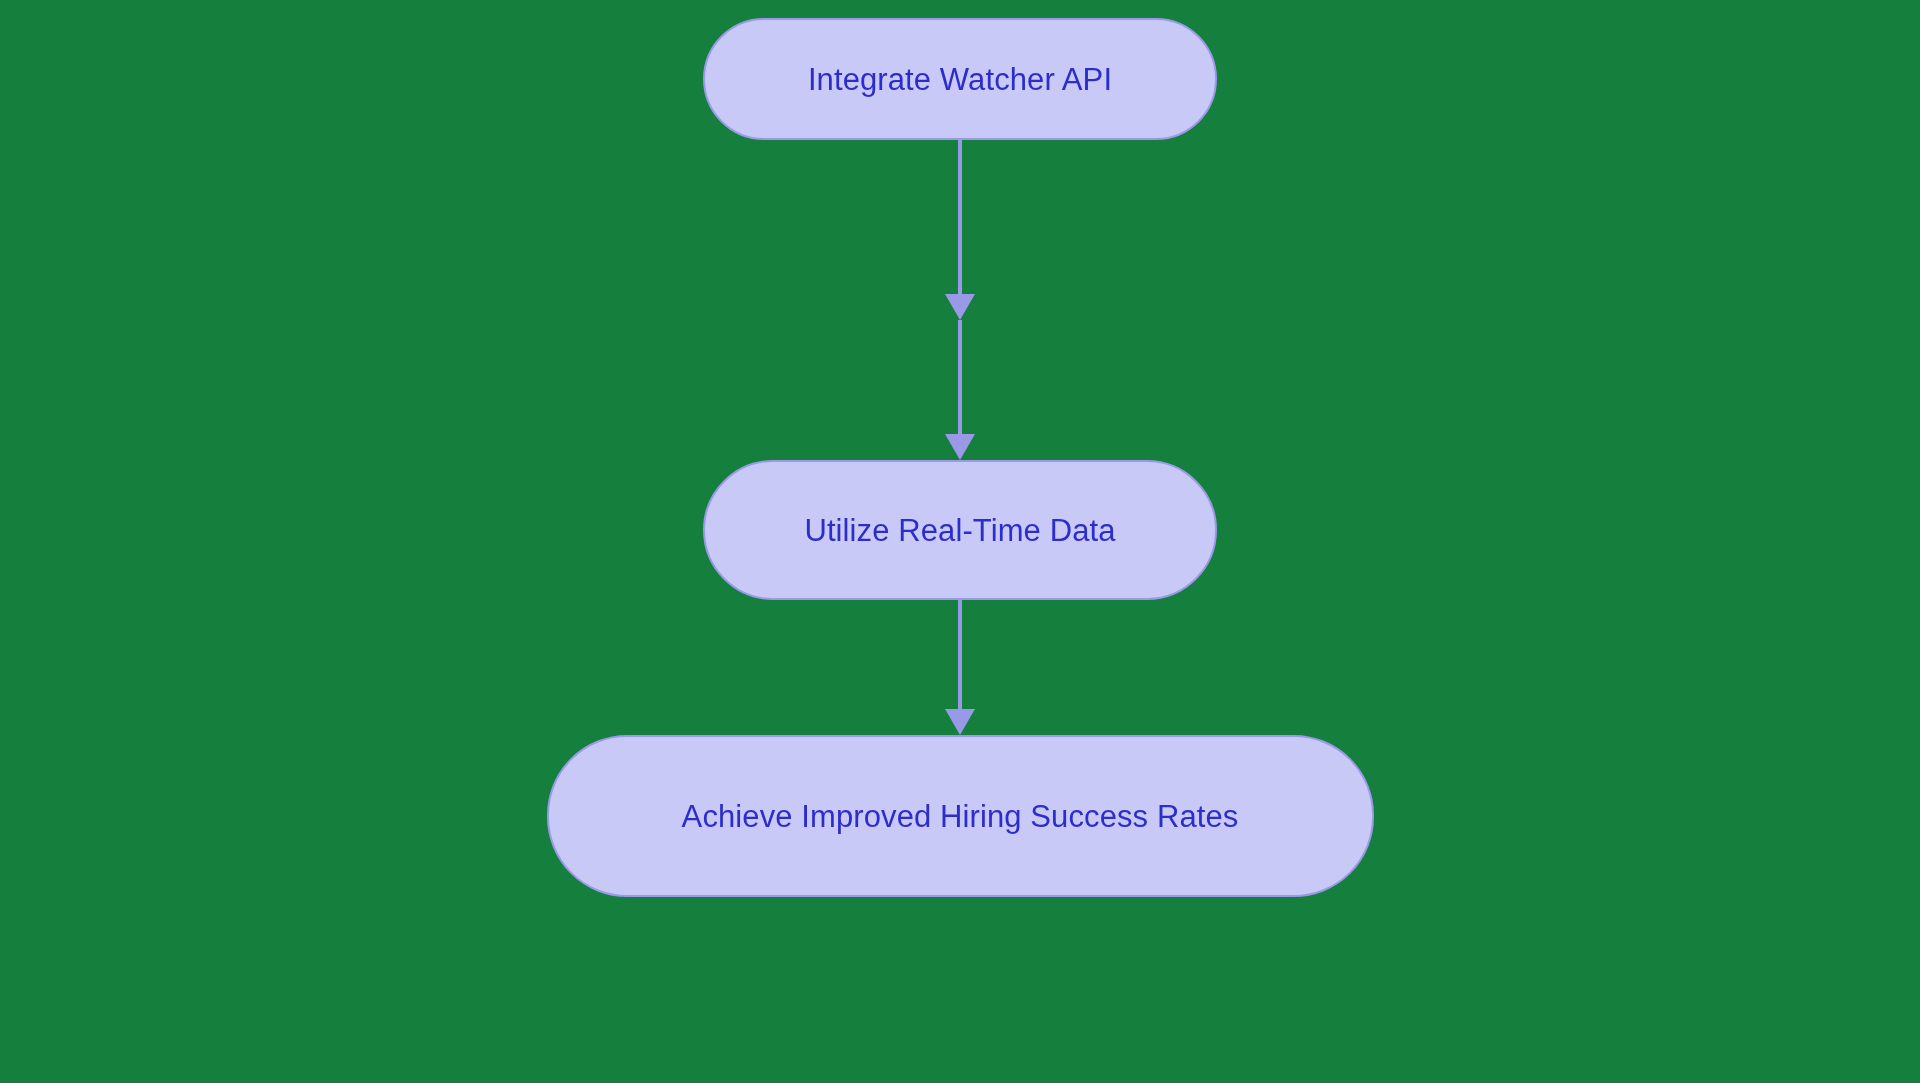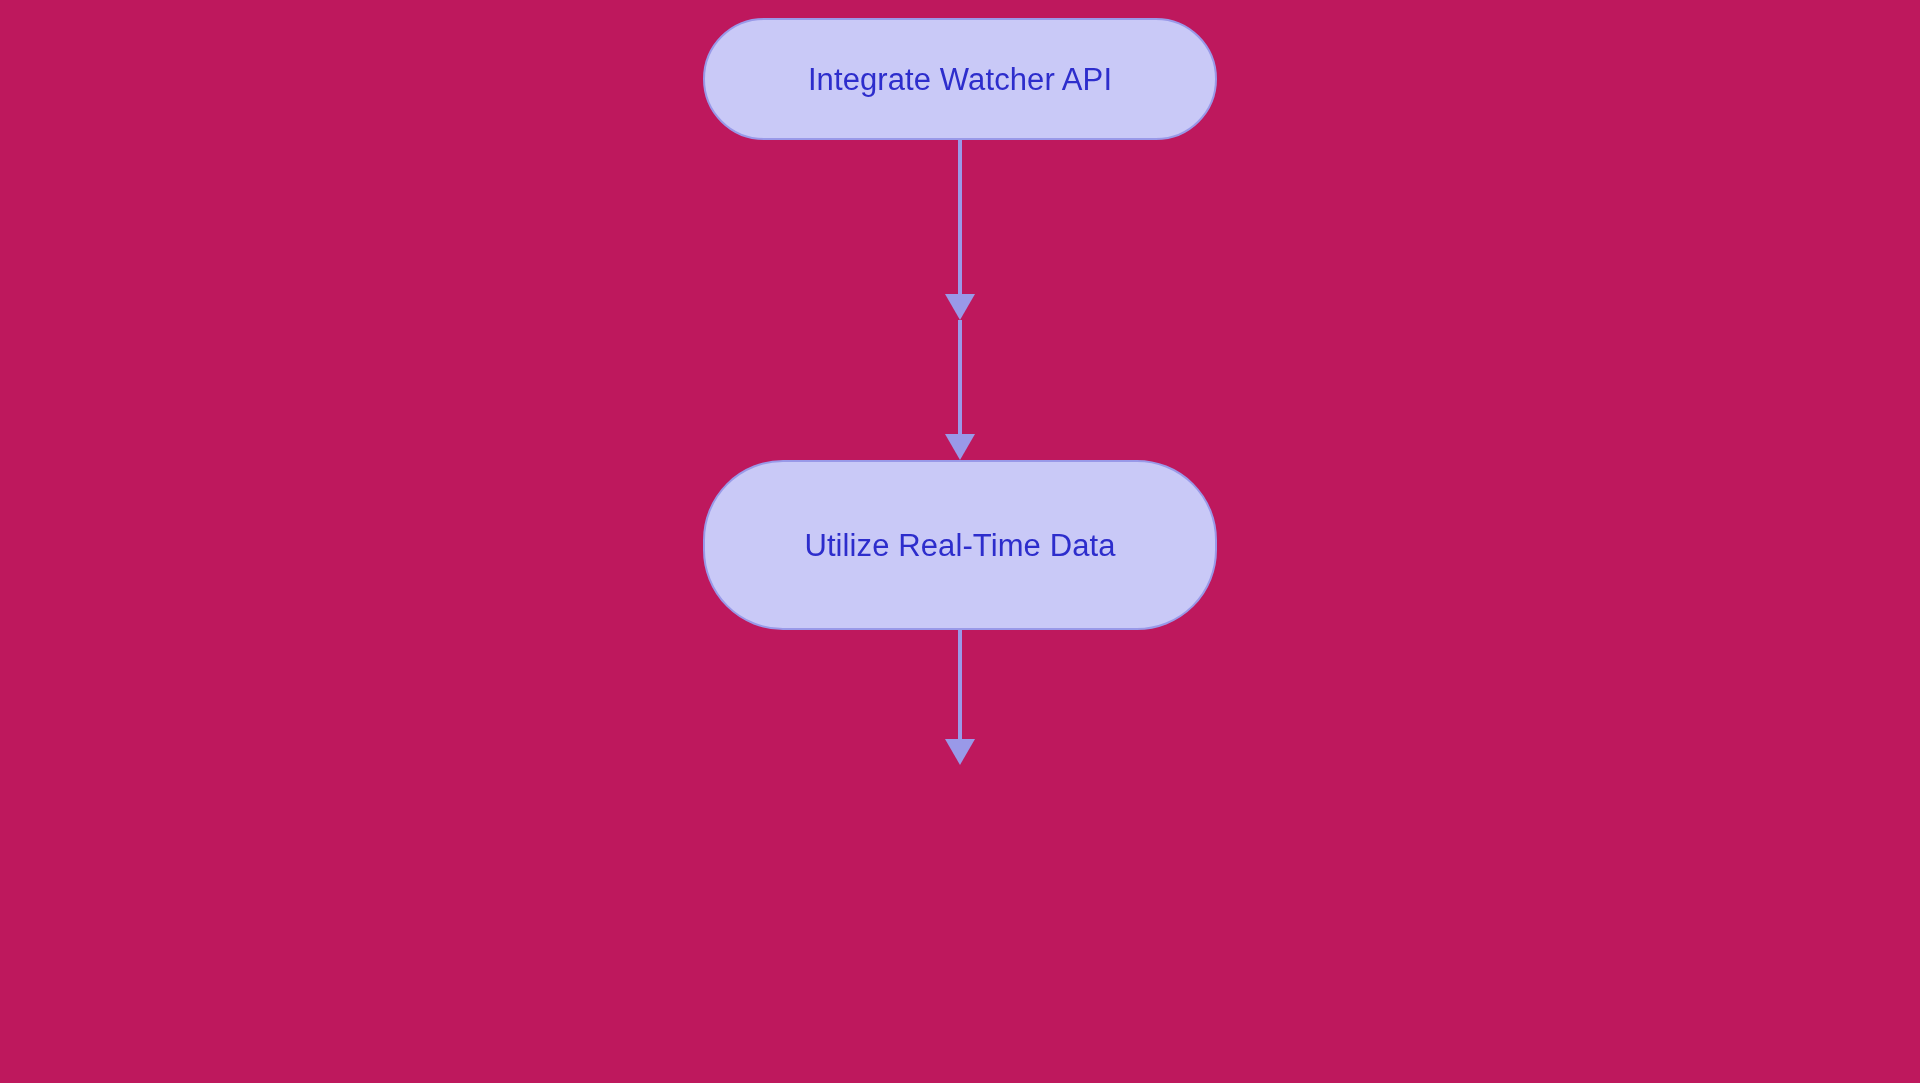--- a/index.html
+++ b/index.html
@@ -12,21 +12,21 @@
     width: 1920px;
     height: 1083px;
     overflow: hidden;
     font-family: "Liberation Sans", "DejaVu Sans", sans-serif;
   }
 
   #flowchart-canvas {
     position: relative;
     width: 1920px;
     height: 1083px;
-    background: #be185d;
+    background: #15803d;
   }
 
   .flow-column {
     position: absolute;
     left: 0;
     top: 0;
     width: 1920px;
     height: 1083px;
     display: flex;
     flex-direction: column;
@@ -52,21 +52,21 @@
     -webkit-font-smoothing: antialiased;
   }
 
   .node-label {
     display: block;
     color: #2d2dcc;
   }
 
   .node-1 { height: 122px; min-width: 514px; }
   .node-2 { height: 160px; min-width: 637px; }
-  .node-3 { height: 170px; min-width: 514px; }
+  .node-3 { height: 140px; min-width: 514px; }
   .node-4 { height: 162px; min-width: 827px; }
 
   
   .connector {
     position: relative;
     width: 40px;
     display: flex;
     flex-direction: column;
     align-items: center;
     justify-content: flex-start;
@@ -116,15 +116,18 @@
 
     <div class="node node-3">
       <span class="node-label">Utilize Real-Time Data</span>
     </div>
 
     <div class="connector conn-3">
       <div class="shaft"></div>
       <div class="head"></div>
     </div>
 
+    <div class="node node-4">
+      <span class="node-label">Achieve Improved Hiring Success Rates</span>
+    </div>
 
   </div>
 </div>
 
 </body></html>

